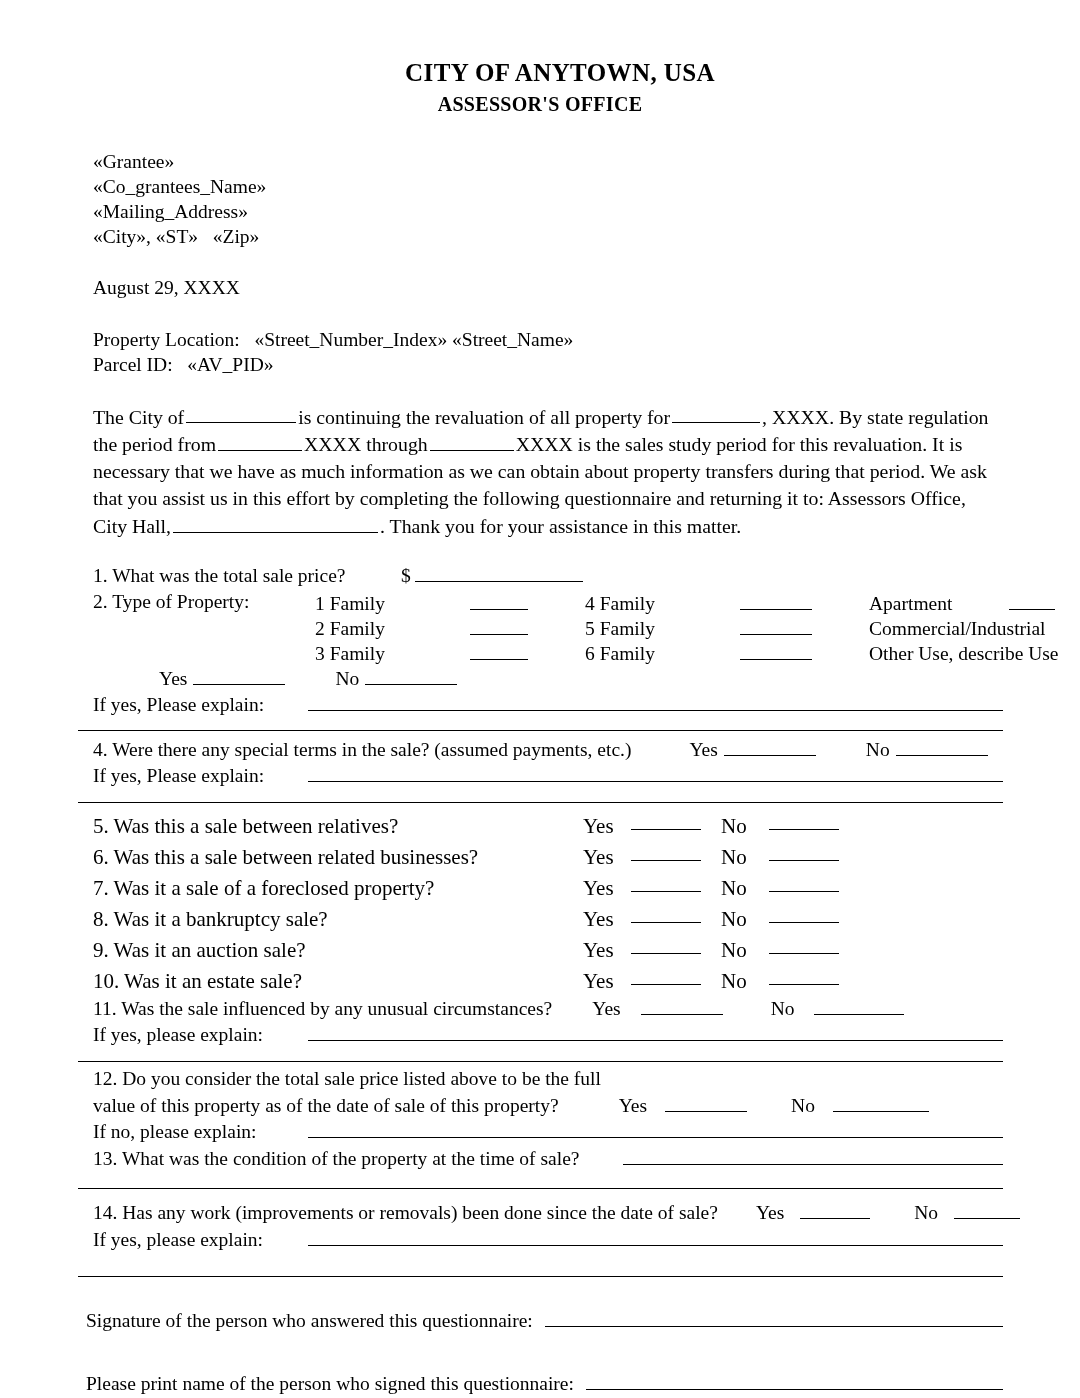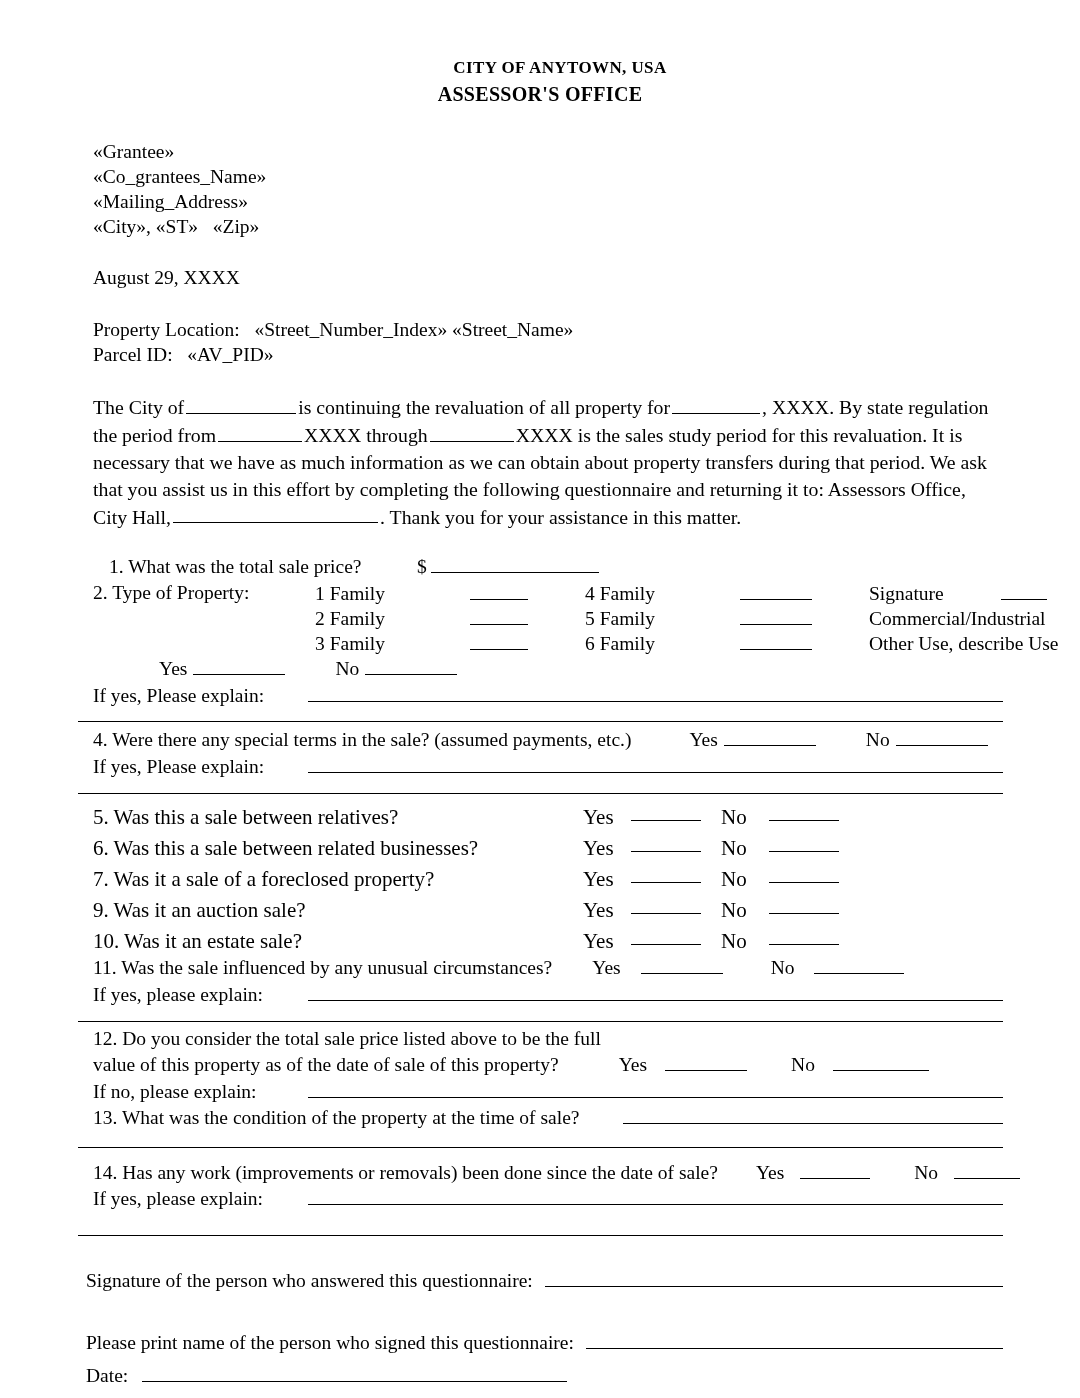--- a/index.html
+++ b/index.html
@@ -24,21 +24,21 @@
     background: #ffffff;
     box-sizing: border-box;
   }
 
   
   .doc-header {
     text-align: center;
     padding-top: 58px;
   }
   .doc-title {
-    font-size: 17px;
+    font-size: 25px;
     font-weight: bold;
     letter-spacing: 0.4px;
     line-height: 1.18;
     margin-left: 40px;
   }
   .doc-subtitle {
     font-size: 20px;
     font-weight: bold;
     letter-spacing: 0.3px;
     line-height: 1.25;
@@ -102,21 +102,21 @@
   }
   .rule-wrap {
     margin-left: 78px;
     margin-right: 77px;
   }
   .row-t { display: flex; align-items: baseline; white-space: nowrap; }
 
   .lbl { white-space: nowrap; }
 
   
-  .q1row { display: flex; align-items: baseline; margin-left: 16px; }
+  .q1row { display: flex; align-items: baseline; }
   .q1-q { width: 300px; }
   .q1-dollar { margin-left: 8px; }
   .q1-line {
     display: inline-block;
     width: 168px;
     border-bottom: 1.8px solid #000;
     margin-left: 4px;
     height: 1em;
   }
 
@@ -243,21 +243,21 @@
 
       <div class="q2">
         <span class="q2-label">2. Type of Property:</span>
         <div class="q2-grid">
 
           <div class="q2-line">
             <span class="fam">1 Family</span>
             <span class="famblank"></span>
             <span class="fam">4 Family</span>
             <span class="famblank" style="width:72px"></span>
-            <span class="lbl">Signature</span>
+            <span class="lbl">Apartment</span>
             <span class="famblank" style="width:46px;margin-left:10px"></span>
             <span class="lbl">How many units</span>
             <span class="famblank" style="width:82px;margin-left:12px;margin-right:0"></span>
           </div>
 
           <div class="q2-line">
             <span class="fam">2 Family</span>
             <span class="famblank"></span>
             <span class="fam">5 Family</span>
             <span class="famblank" style="width:72px"></span>
@@ -346,20 +346,28 @@
           </tr>
           <tr>
             <td class="qt-q">7. Was it a sale of a foreclosed property?</td>
             <td class="qt-y">Yes</td>
             <td class="qt-yb"><span class="cellblank"></span></td>
             <td class="qt-n">No</td>
             <td class="qt-nb"><span class="cellblank"></span></td>
             <td></td>
           </tr>
           <tr>
+            <td class="qt-q">8. Was it a bankruptcy sale?</td>
+            <td class="qt-y">Yes</td>
+            <td class="qt-yb"><span class="cellblank"></span></td>
+            <td class="qt-n">No</td>
+            <td class="qt-nb"><span class="cellblank"></span></td>
+            <td></td>
+          </tr>
+          <tr>
             <td class="qt-q">9. Was it an auction sale?</td>
             <td class="qt-y">Yes</td>
             <td class="qt-yb"><span class="cellblank"></span></td>
             <td class="qt-n">No</td>
             <td class="qt-nb"><span class="cellblank"></span></td>
             <td></td>
           </tr>
           <tr>
             <td class="qt-q">10. Was it an estate sale?</td>
             <td class="qt-y">Yes</td>

